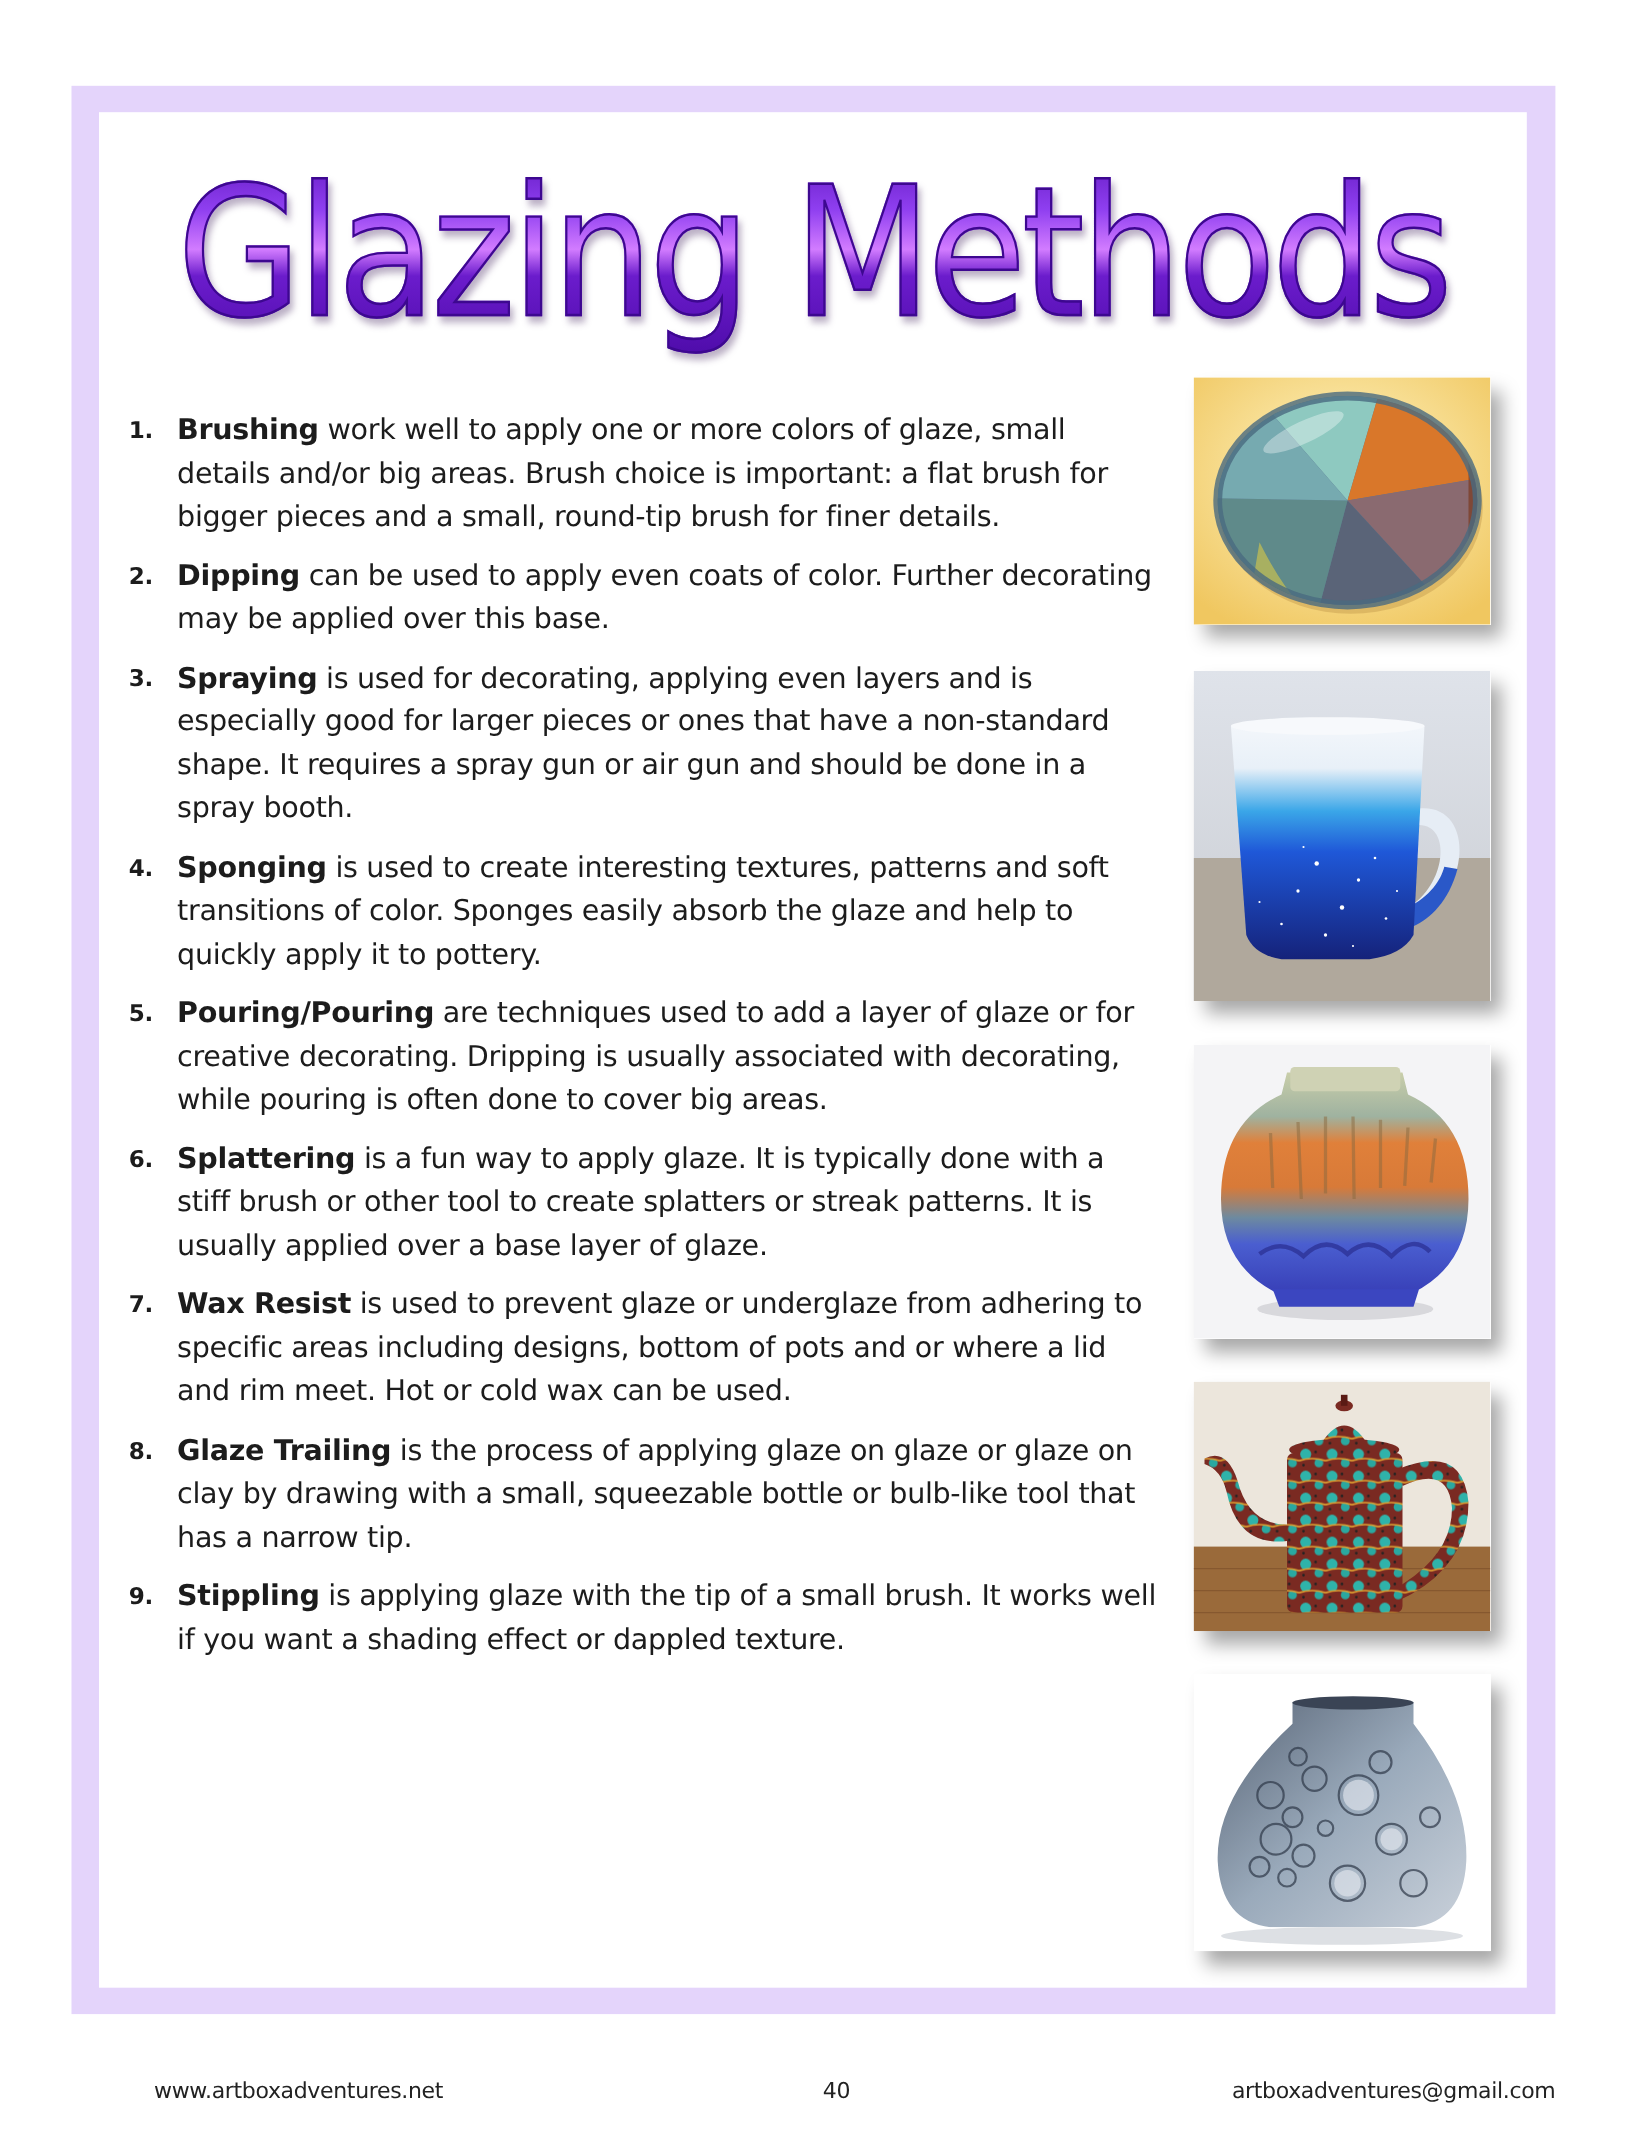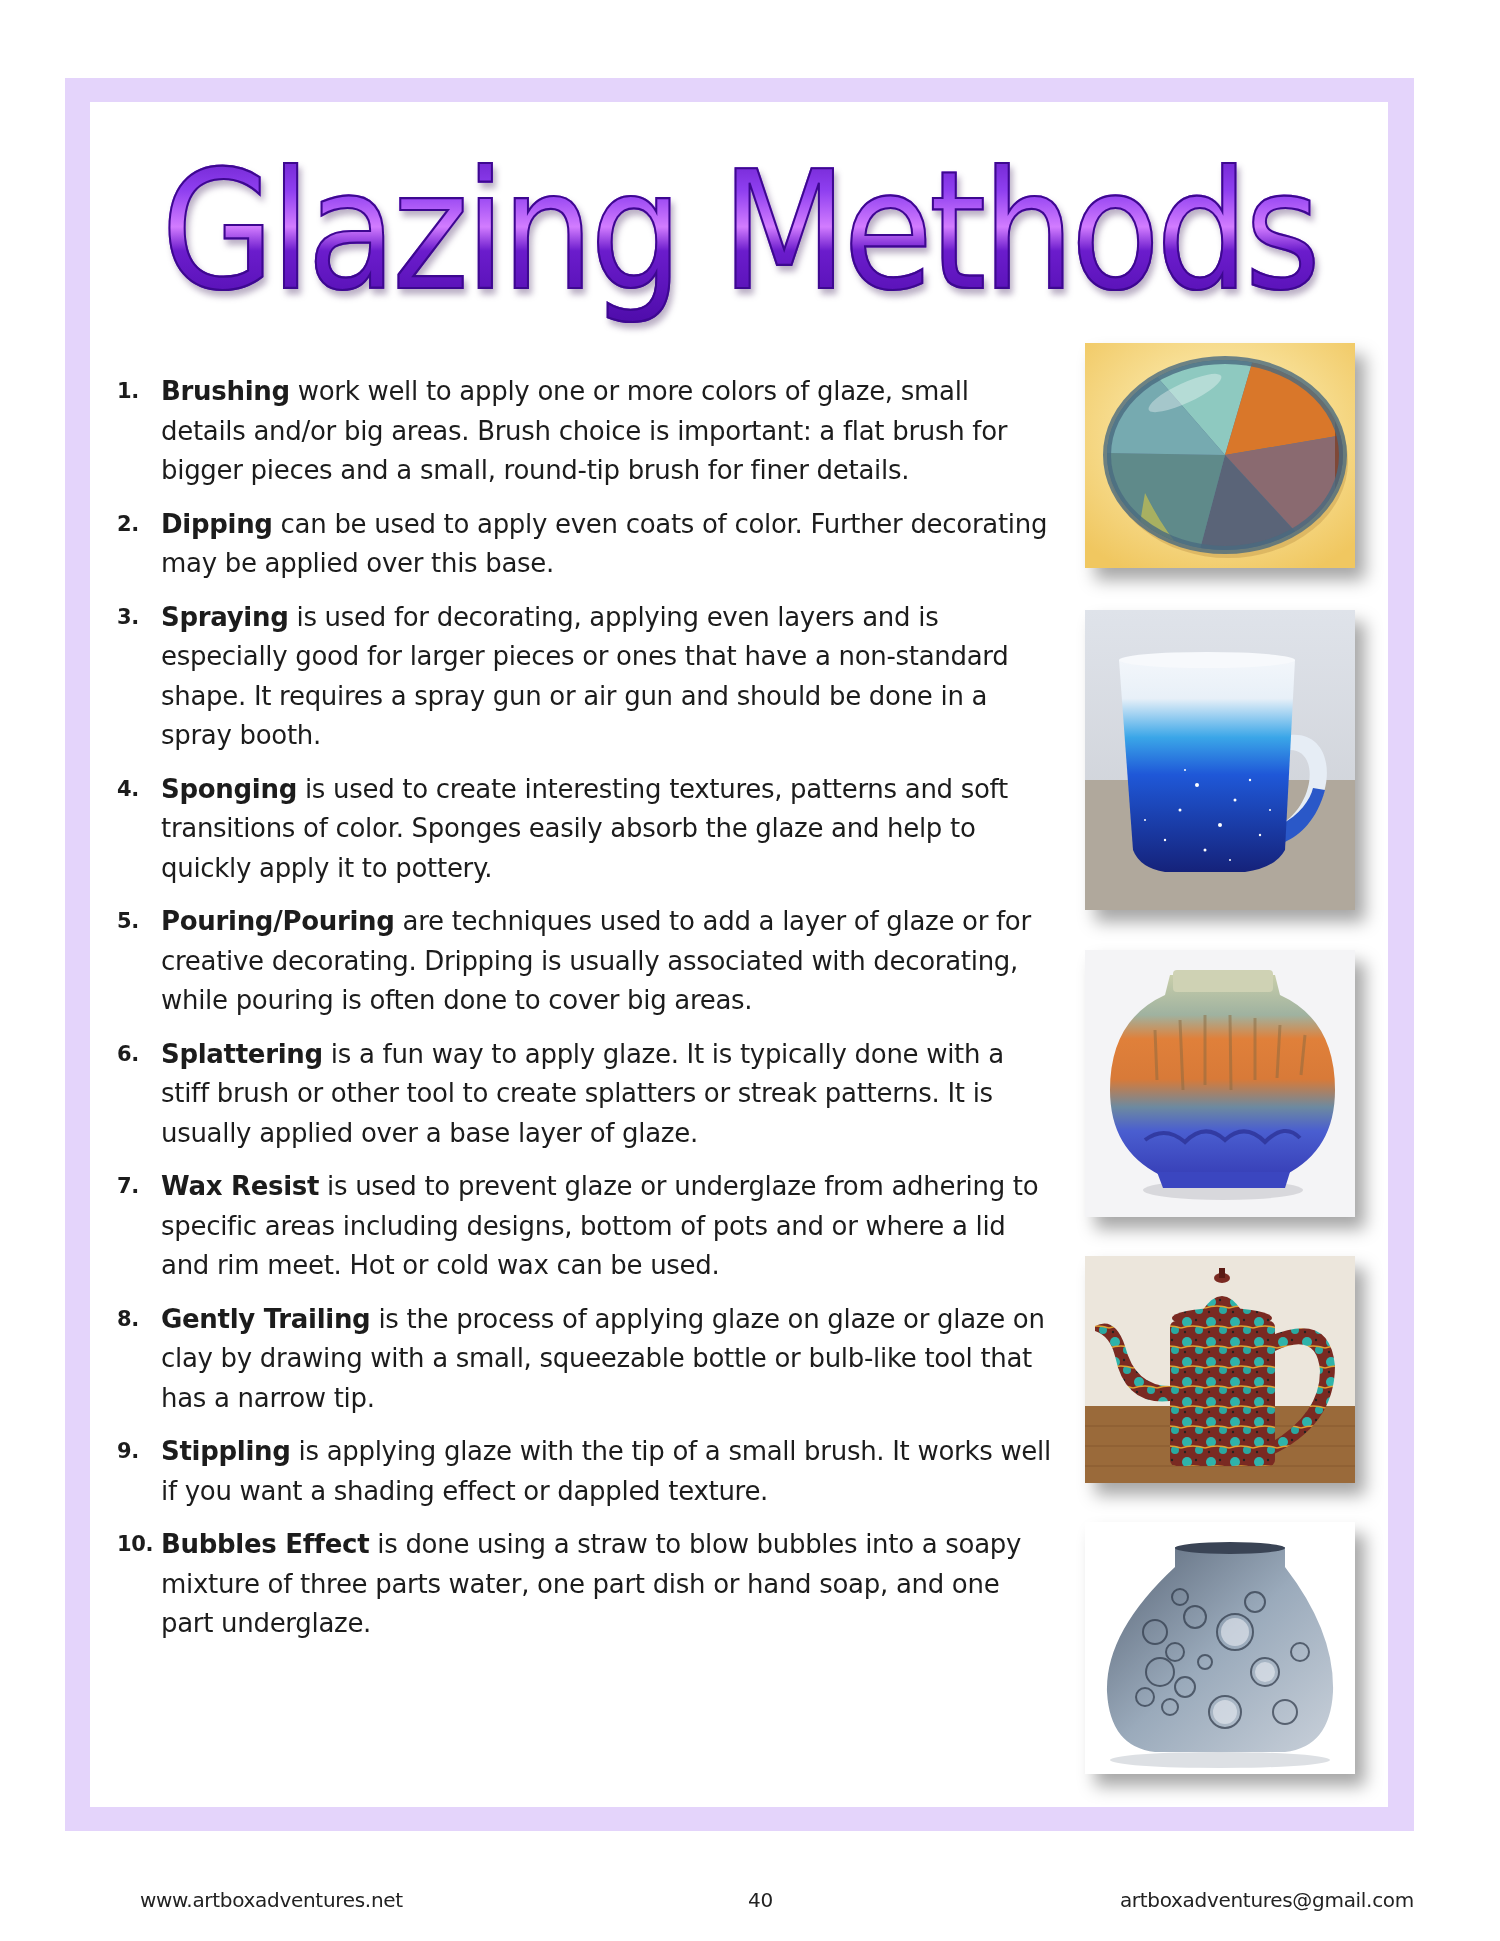--- a/index.html
+++ b/index.html
@@ -88,29 +88,25 @@
   <li class="method">
     <span class="num">6.</span>
     <span class="body"><span class="term">Splattering</span><span> is a fun way to apply glaze. It is typically done with a stiff brush or other tool to create splatters or streak patterns. It is usually applied over a base layer of glaze.</span></span>
   </li>
   <li class="method">
     <span class="num">7.</span>
     <span class="body"><span class="term">Wax Resist</span><span> is used to prevent glaze or underglaze from adhering to specific areas including designs, bottom of pots and or where a lid and rim meet. Hot or cold wax can be used.</span></span>
   </li>
   <li class="method">
     <span class="num">8.</span>
-    <span class="body"><span class="term">Gently Trailing</span><span> is the process of applying glaze on glaze or glaze on clay by drawing with a small, squeezable bottle or bulb-like tool that has a narrow tip.</span></span>
+    <span class="body"><span class="term">Glaze Trailing</span><span> is the process of applying glaze on glaze or glaze on clay by drawing with a small, squeezable bottle or bulb-like tool that has a narrow tip.</span></span>
   </li>
   <li class="method">
     <span class="num">9.</span>
     <span class="body"><span class="term">Stippling</span><span> is applying glaze with the tip of a small brush. It works well if you want a shading effect or dappled texture.</span></span>
-  </li>
-  <li class="method">
-    <span class="num">10.</span>
-    <span class="body"><span class="term">Bubbles Effect</span><span> is done using a straw to blow bubbles into a soapy mixture of three parts water, one part dish or hand soap, and one part underglaze.</span></span>
   </li>
 </ol>
 
 <div class="photo" style="top:343px;height:225px;" title="Plate glazed in wedges of teal, blue, orange and brown">
   <svg width="270" height="225" viewBox="0 0 270 225">
     <defs>
       <radialGradient id="bgp" cx="50%" cy="40%" r="70%">
           <stop offset="0" stop-color="#fff6c8"></stop>
           <stop offset="1" stop-color="#f0c760"></stop>
         </radialGradient>

